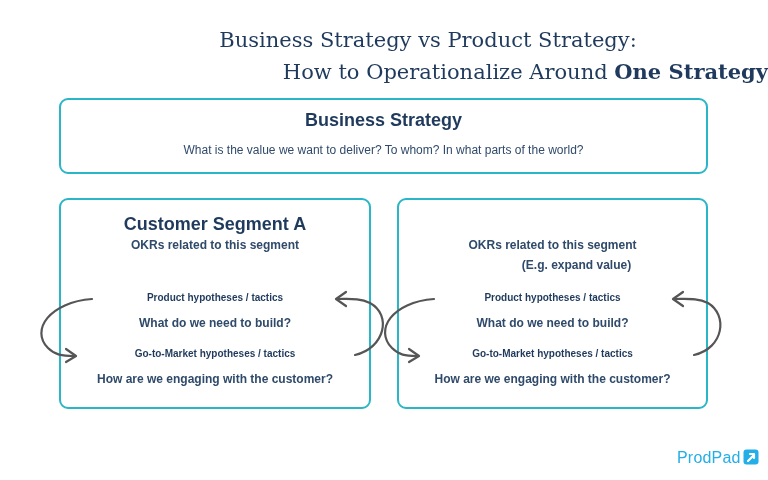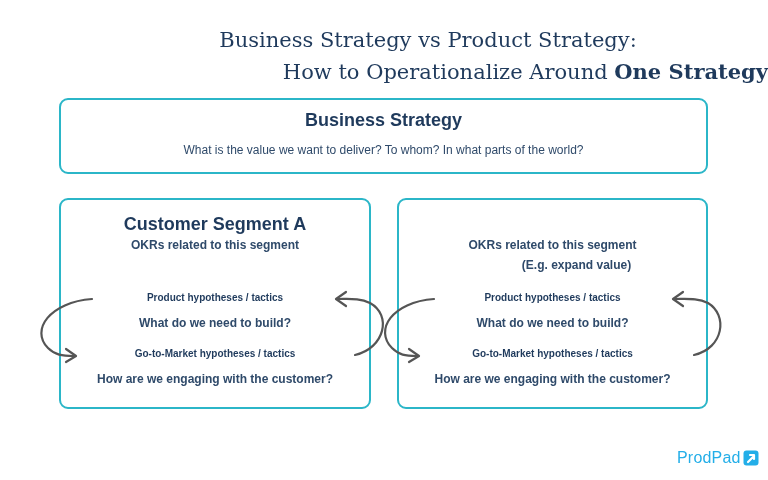--- a/index.html
+++ b/index.html
@@ -12,21 +12,21 @@
   .box { position: absolute; border: 2.5px solid #2bb6c8; border-radius: 9px; background: #fff; }
   .biz { left: 59px; top: 98px; width: 649px; height: 76px; }
   .seg-a { left: 59px; top: 198px; width: 312px; height: 211px; }
   .seg-b { left: 397px; top: 198px; width: 311px; height: 211px; }
   .t { position: absolute; left: 0; right: 0; text-align: center; white-space: nowrap; }
   .h1 { font-size: 18px; font-weight: bold; color: #1f3a5c; }
   .h2 { font-size: 10px; font-weight: bold; color: #1f3a5c; }
   .p { font-size: 12px; color: #2f4a6a; }
   .p-sm { font-size: 12px; color: #2f4a6a; font-weight: bold; }
   svg.arrows { position: absolute; left: 0; top: 0; width: 768px; height: 480px; pointer-events: none; }
-  .logo { position: absolute; left: 677px; top: 449px; display: flex; align-items: center; gap: 2px; }
+  .logo { position: absolute; left: 677px; top: 449px; display: flex; gap: 2px; }
   .logo-text { font-size: 16px; color: #23aee8; font-weight: normal; letter-spacing: 0.2px; }
   .logo-mark { width: 16px; height: 16px; }
 </style>
 </head>
 <body>
 
 <div class="title l1">Business Strategy vs Product Strategy:</div>
 <div class="title l2"><span>How to Operationalize Around </span><b>One Strategy</b></div>
 
 <div class="box biz">

